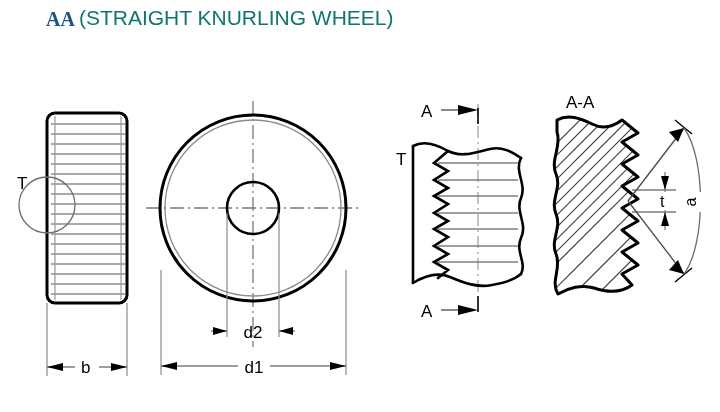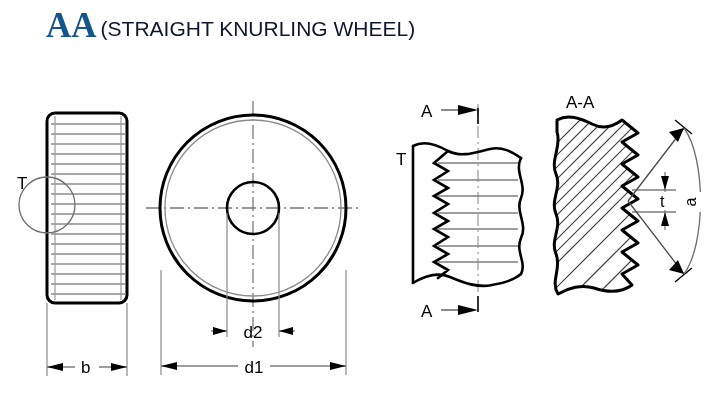--- a/index.html
+++ b/index.html
@@ -24,28 +24,28 @@
   #title {
     position: absolute;
     left: 46px;
     top: 8px;
     white-space: nowrap;
     line-height: 1;
   }
   #title .aa {
     font-family: "Liberation Serif", "DejaVu Serif", serif;
     font-weight: bold;
-    font-size: 35px;
+    font-size: 20px;
     color: #14558f;
     letter-spacing: 0px;
   }
   #title .sub {
     font-family: "Liberation Sans", sans-serif;
     font-size: 21px;
-    color: #0f172a;
+    color: #0f766e;
     margin-left: 4px;
     position: relative;
     top: -1px;
   }
   svg#drawing {
     position: absolute;
     left: 0;
     top: 0;
   }
   svg text {

